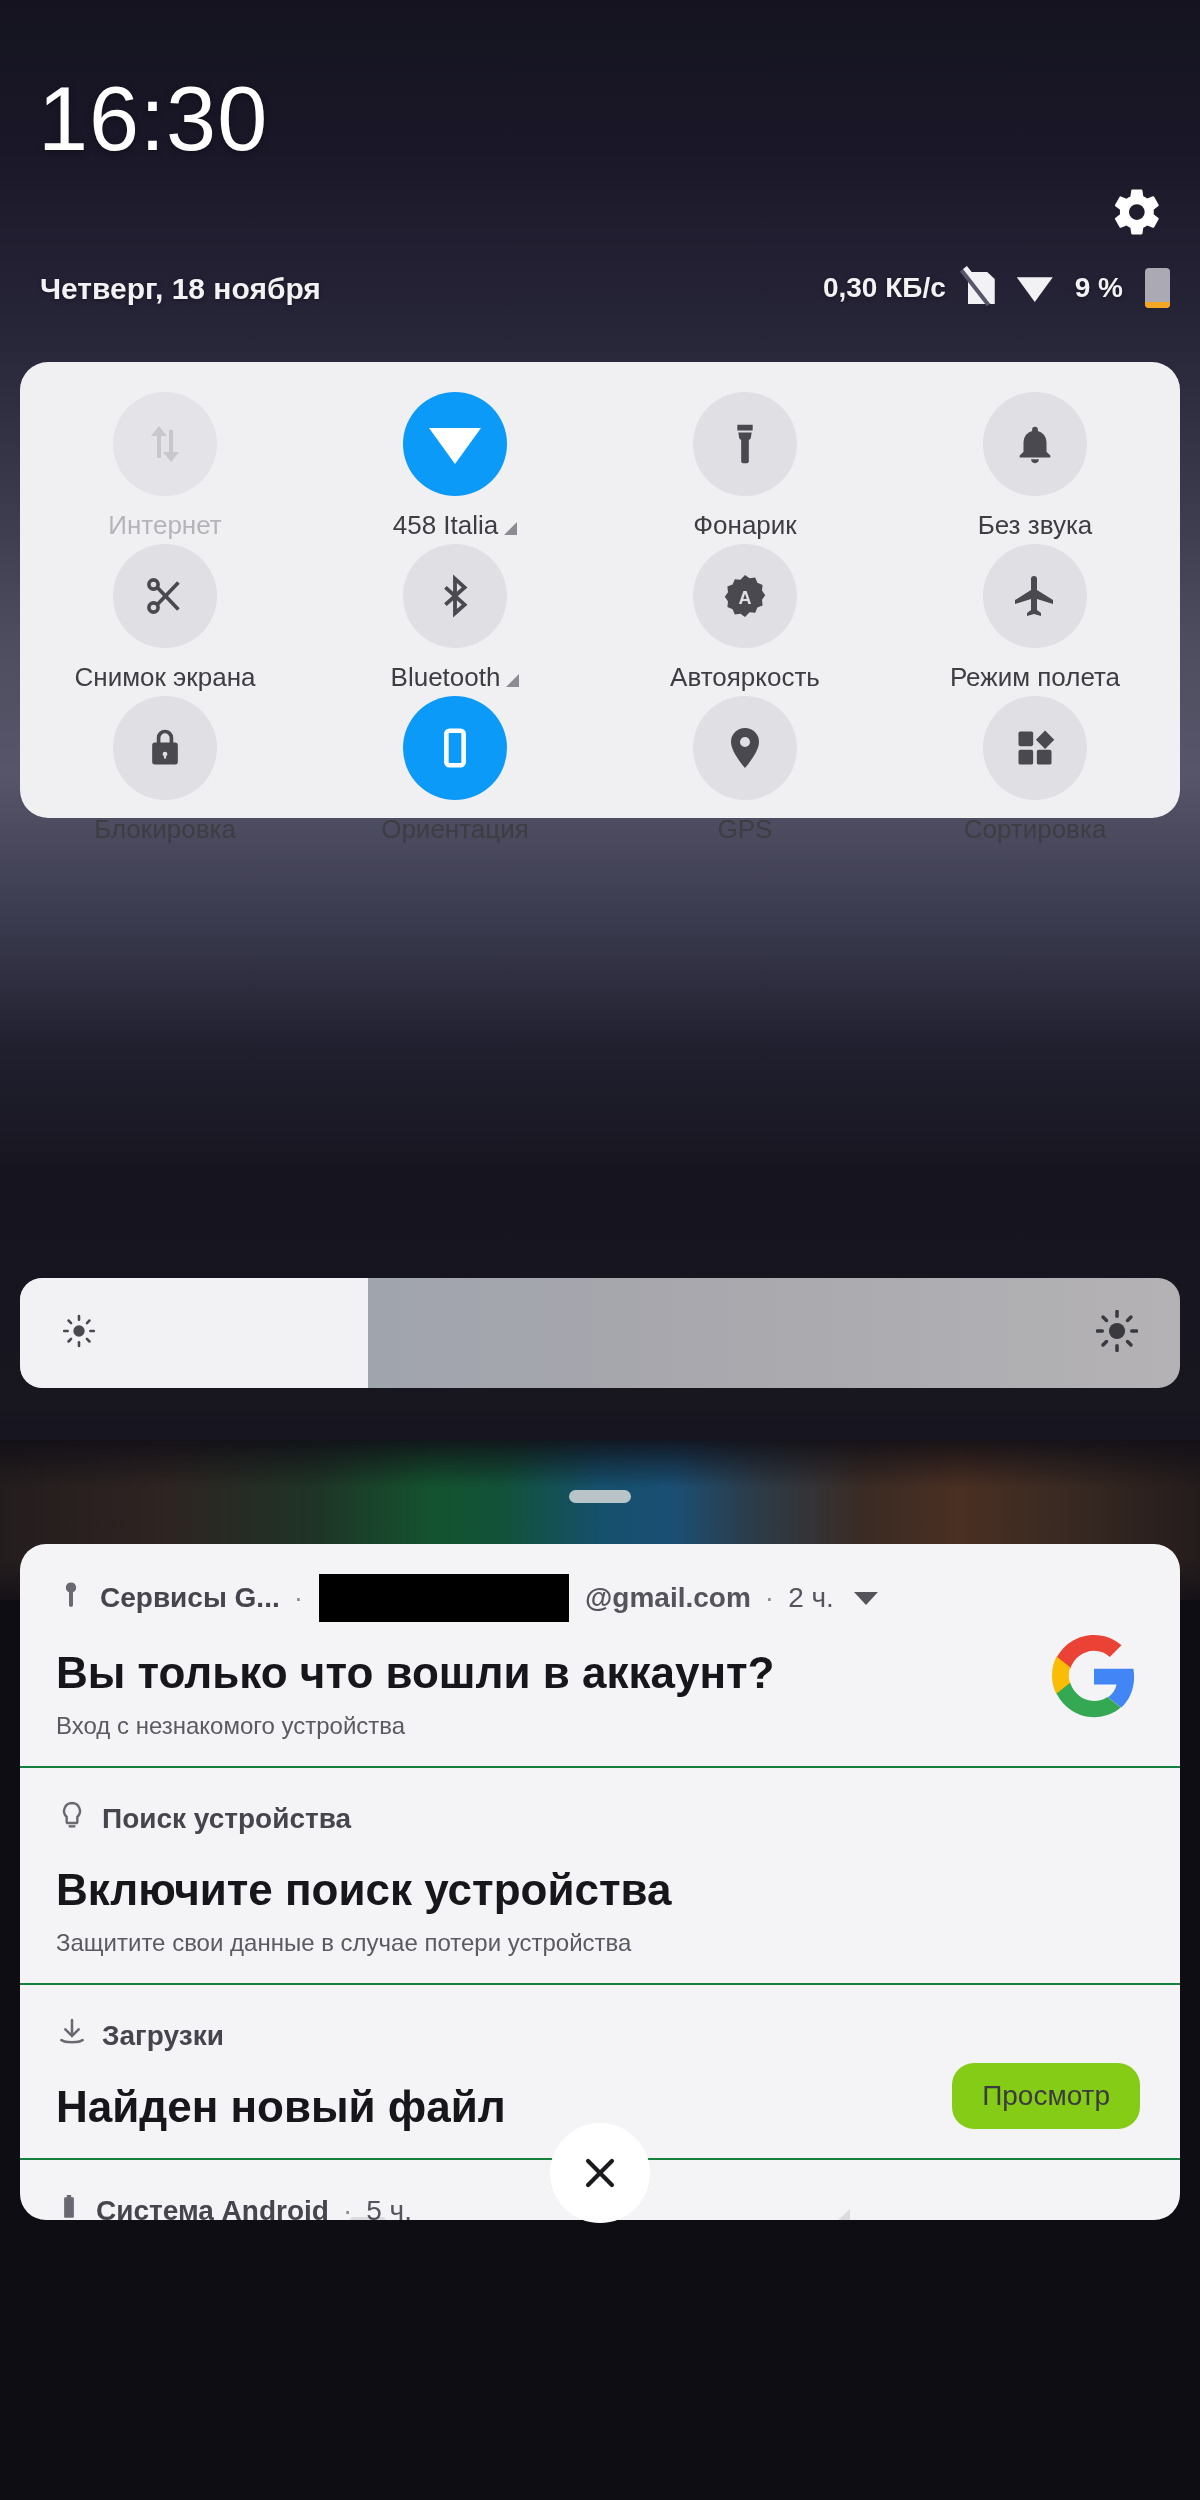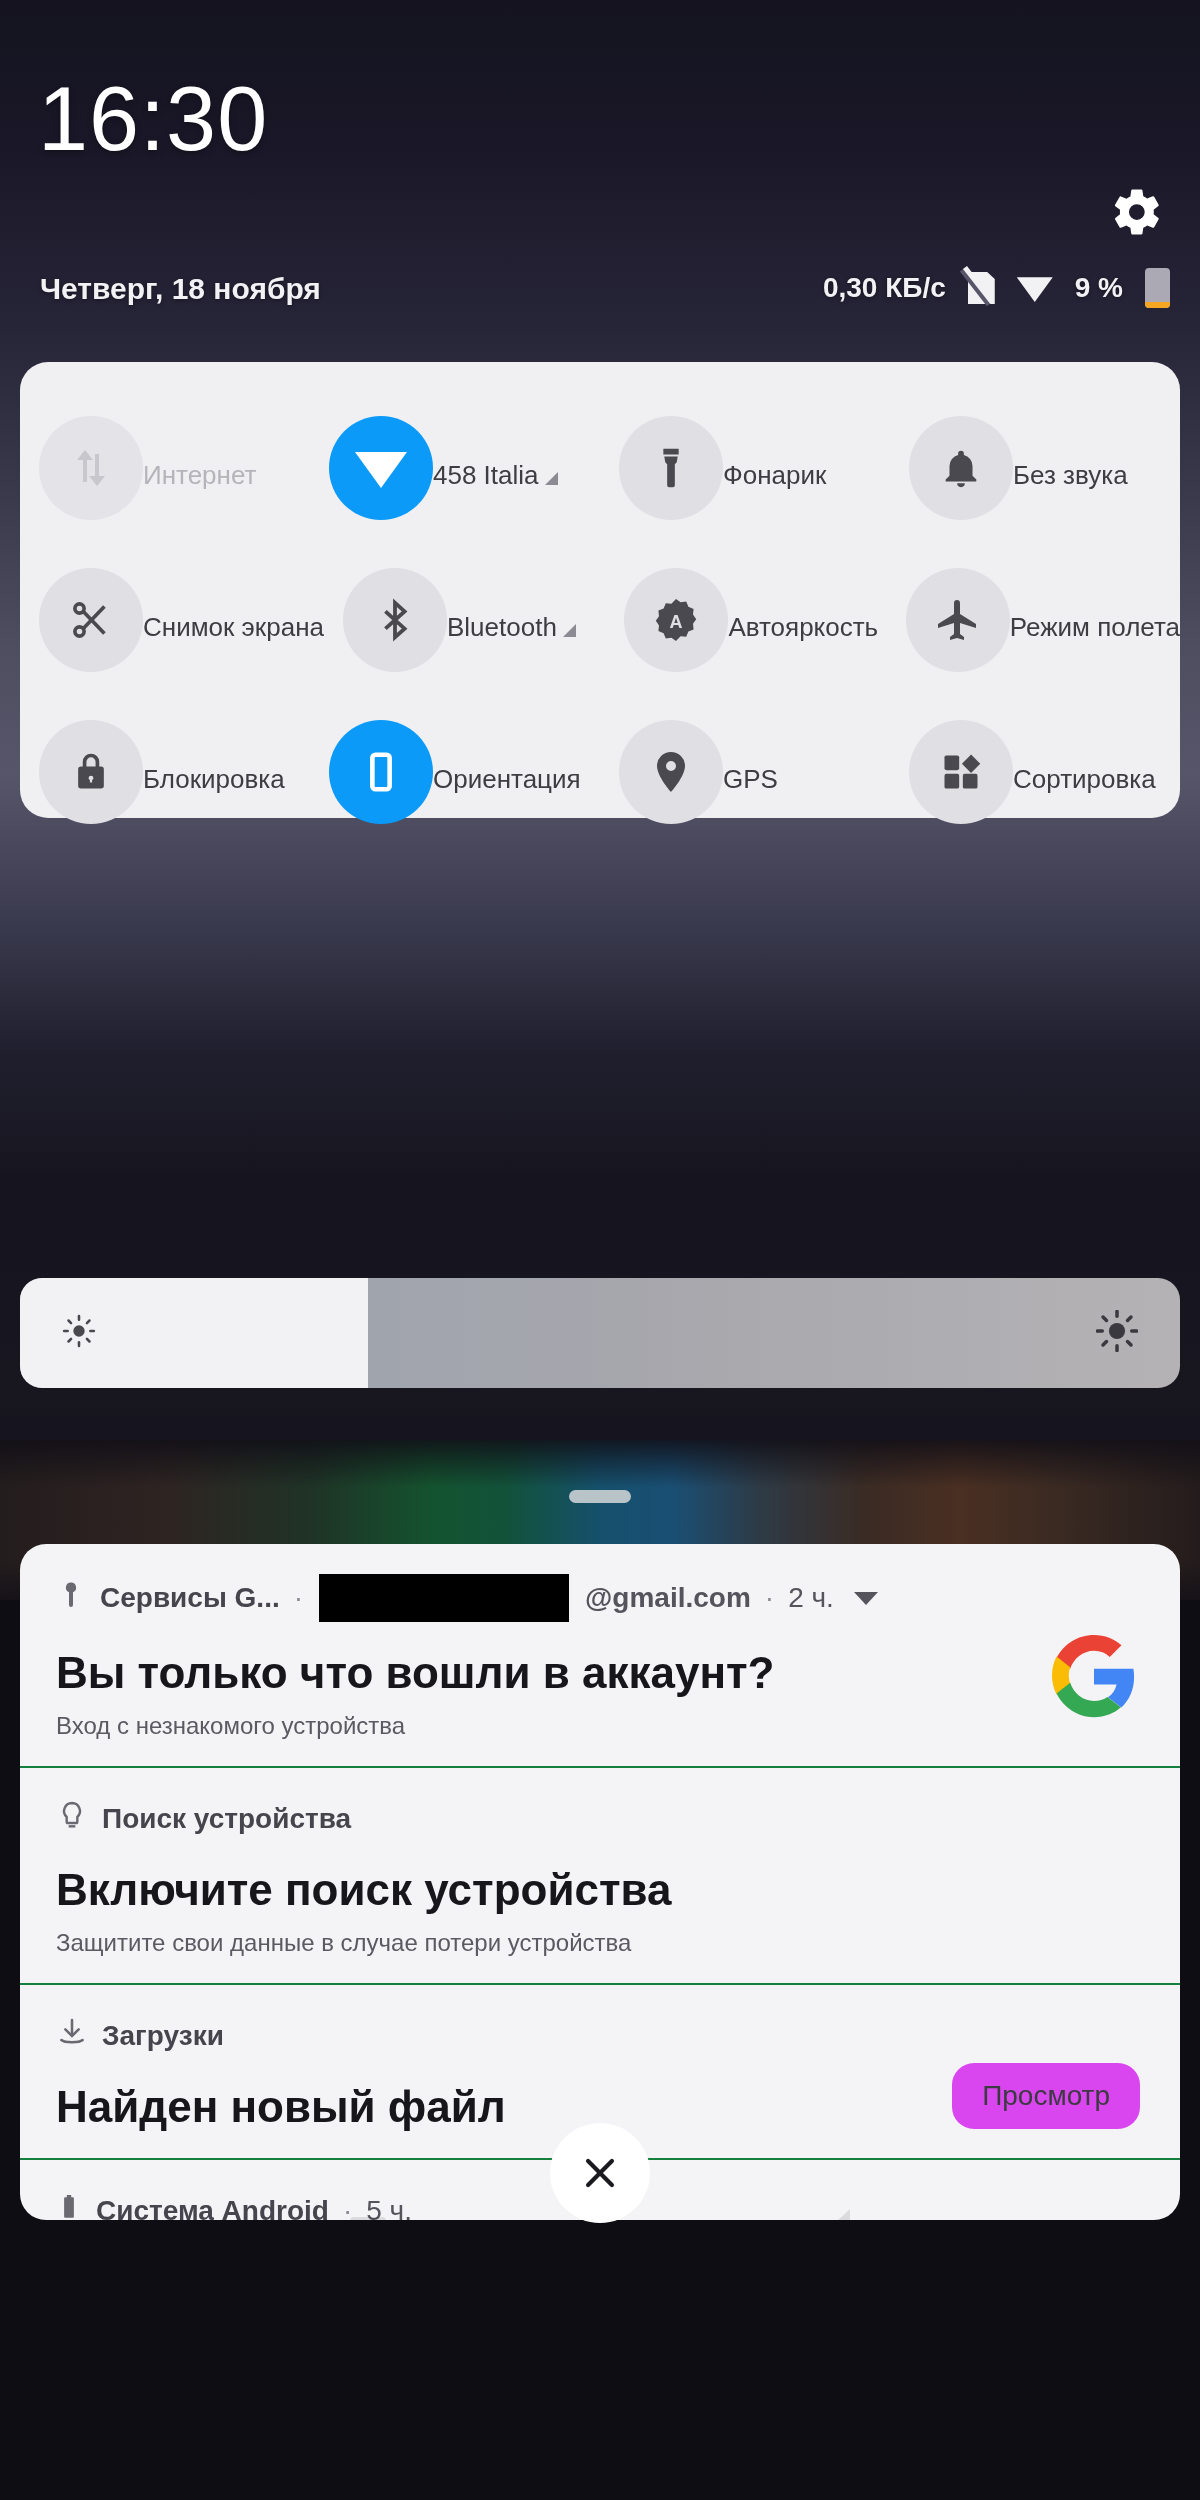--- a/index.html
+++ b/index.html
@@ -111,22 +111,22 @@
 
   
   .qs-panel {
     position: absolute; left: 20px; top: 362px;
     width: 1160px; height: 456px;
     background: #f0eff2; border-radius: 28px;
     padding: 30px 0 0 0;
   }
   .qs-row { display: flex; height: 152px; }
   .qs-tile {
-    flex: 1; display: flex; flex-direction: row;
-    align-items: center; cursor: pointer; padding-left: 19px;
+    flex: 1; display: flex; flex-direction: column;
+    align-items: center; cursor: pointer;
   }
   .qs-circle {
     width: 104px; height: 104px; border-radius: 50%;
     background: #e0dfe3;
     display: flex; align-items: center; justify-content: center;
   }
   .qs-circle.active { background: #0b9af7; }
   .qs-circle.dim { background: #e4e3e7; }
   .qs-label {
     margin-top: 14px; font-size: 26px; color: #3d3d42;
@@ -195,21 +195,21 @@
   }
   .notif-body {
     margin-top: 14px; font-size: 24px; color: #5b5a62;
   }
   .g-logo {
     position: absolute; right: 44px; top: 90px;
     width: 84px; height: 84px;
   }
   .action-btn {
     position: absolute; right: 40px; top: 78px;
-    background: #d946ef; border-radius: 22px;
+    background: #84cc16; border-radius: 22px;
     padding: 17px 30px; font-size: 28px; color: #3b3a41;
     font-weight: 400; cursor: pointer;
   }
   .close-fab {
     position: absolute; left: 50%; transform: translateX(-50%);
     top: 2123px; width: 100px; height: 100px; border-radius: 50%;
     background: #ffffff; display:flex; align-items:center; justify-content:center;
     cursor: pointer; z-index: 9;
   }
   

